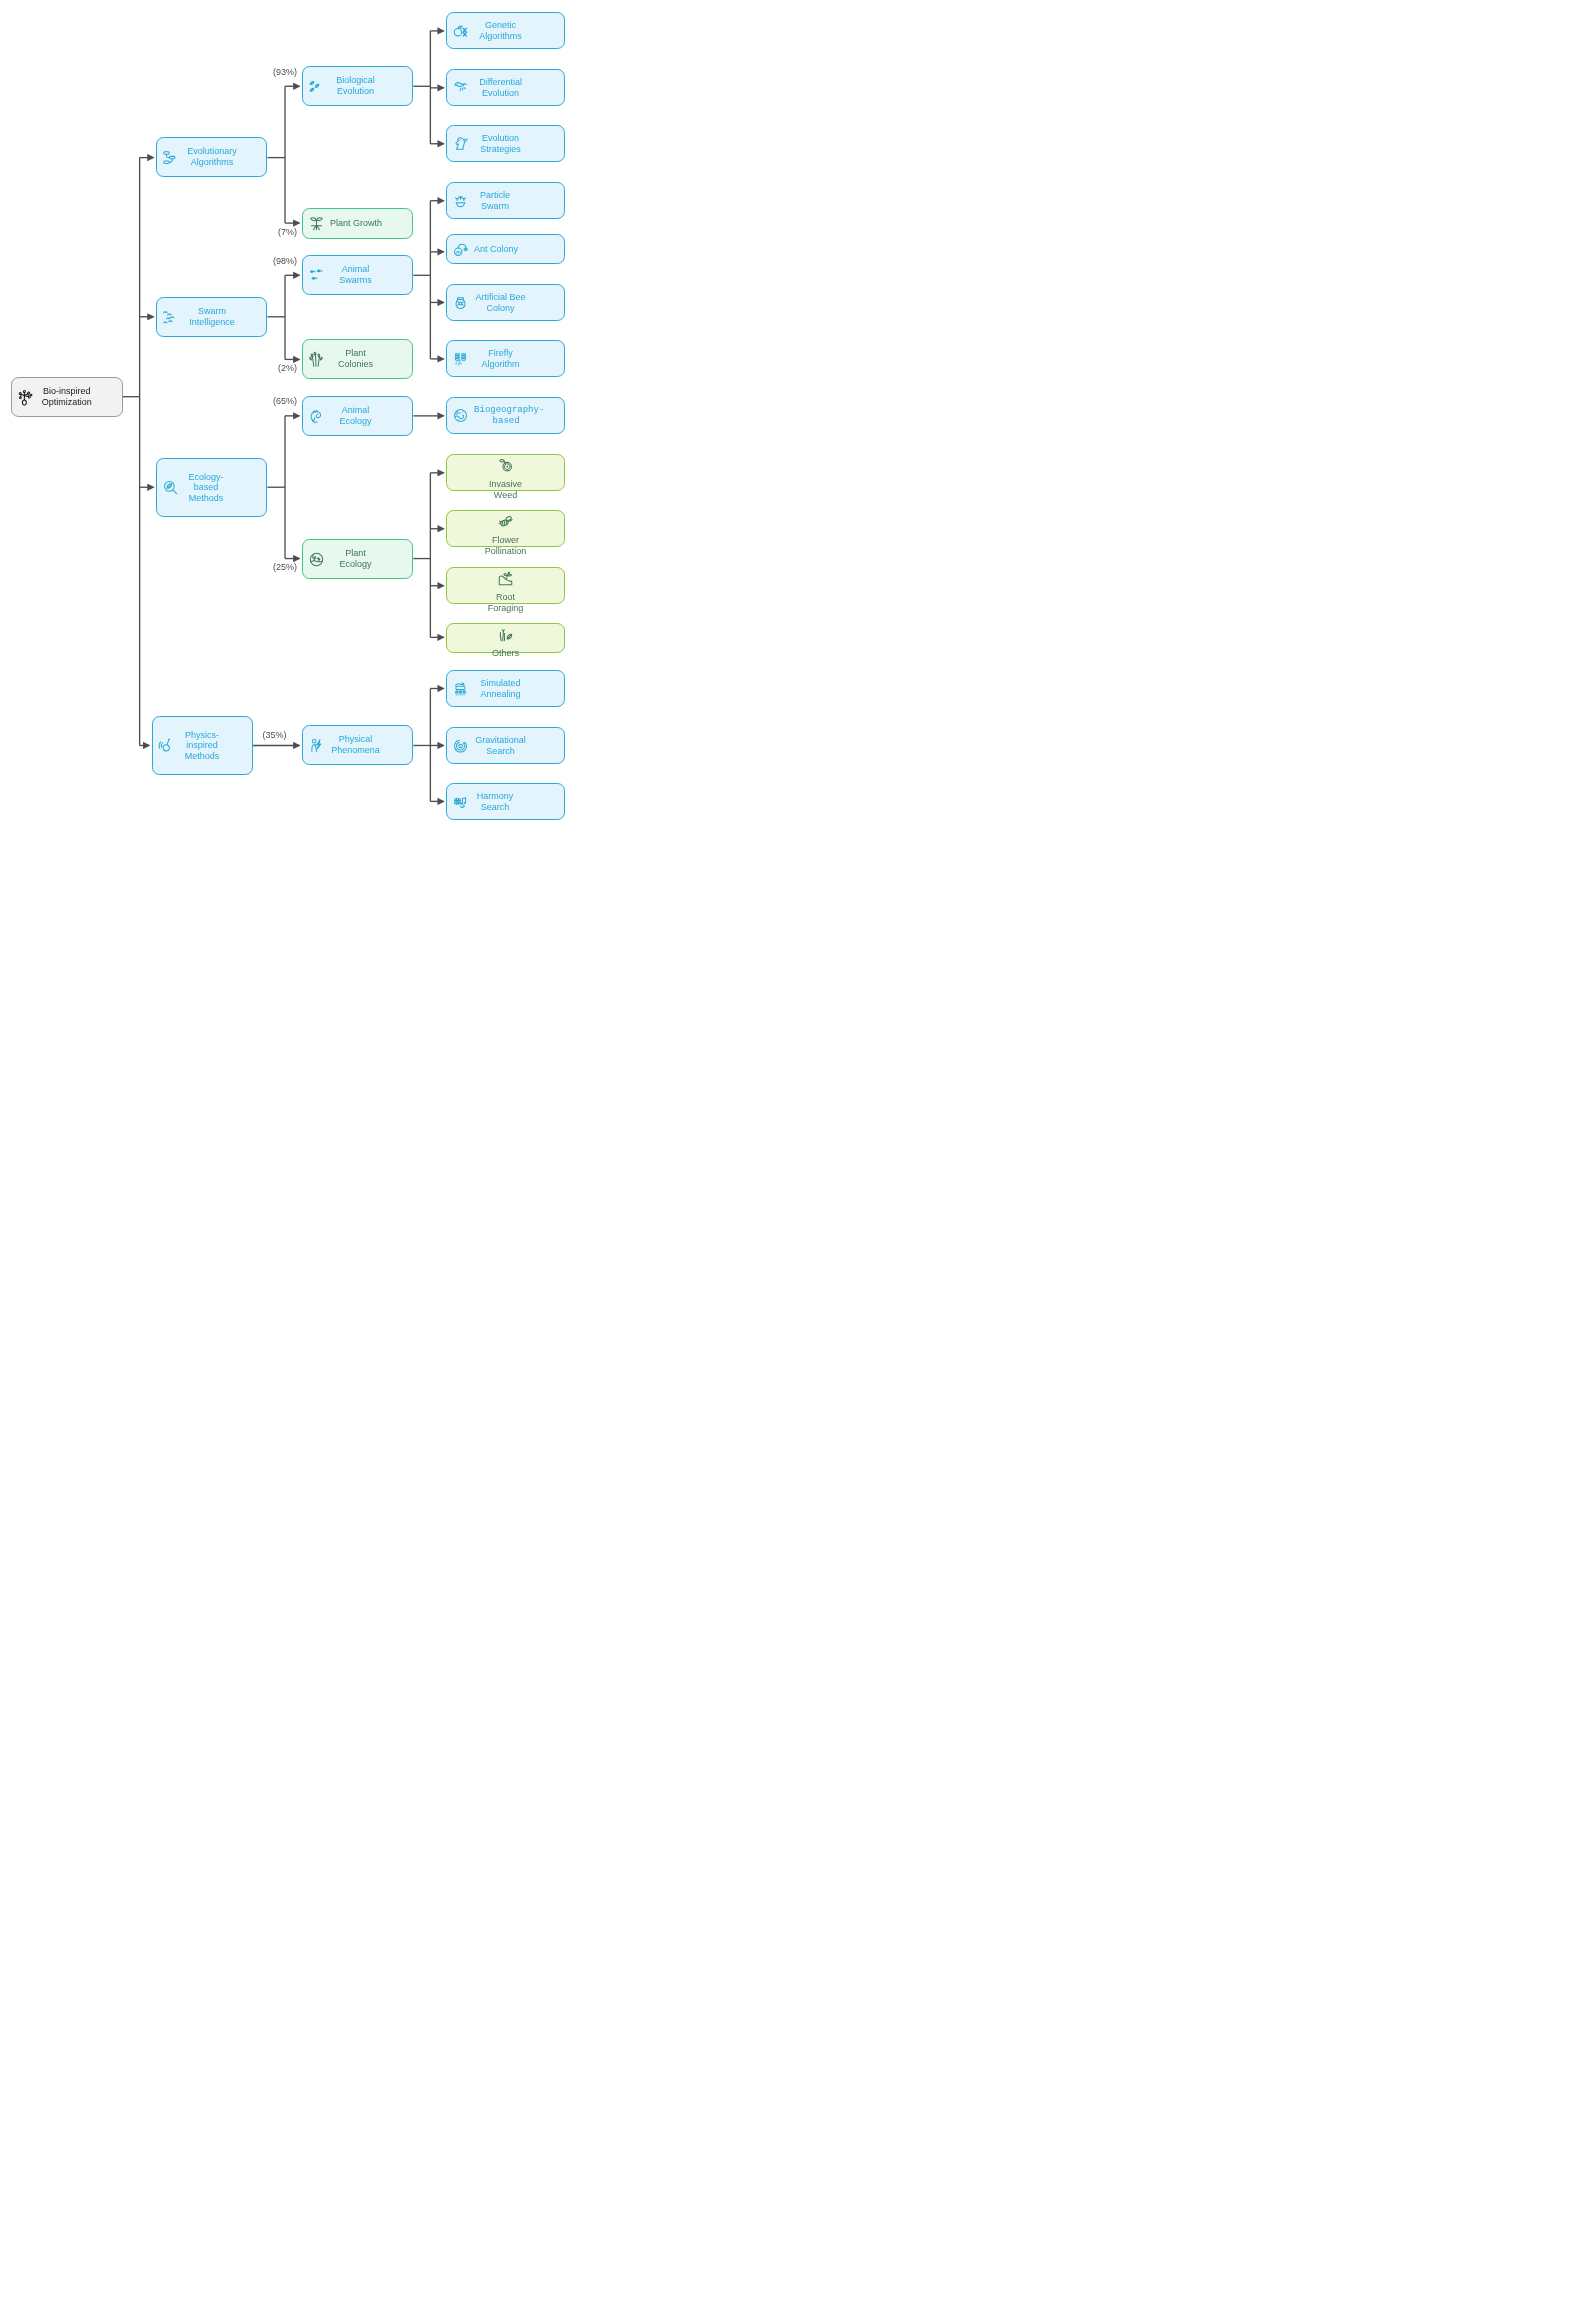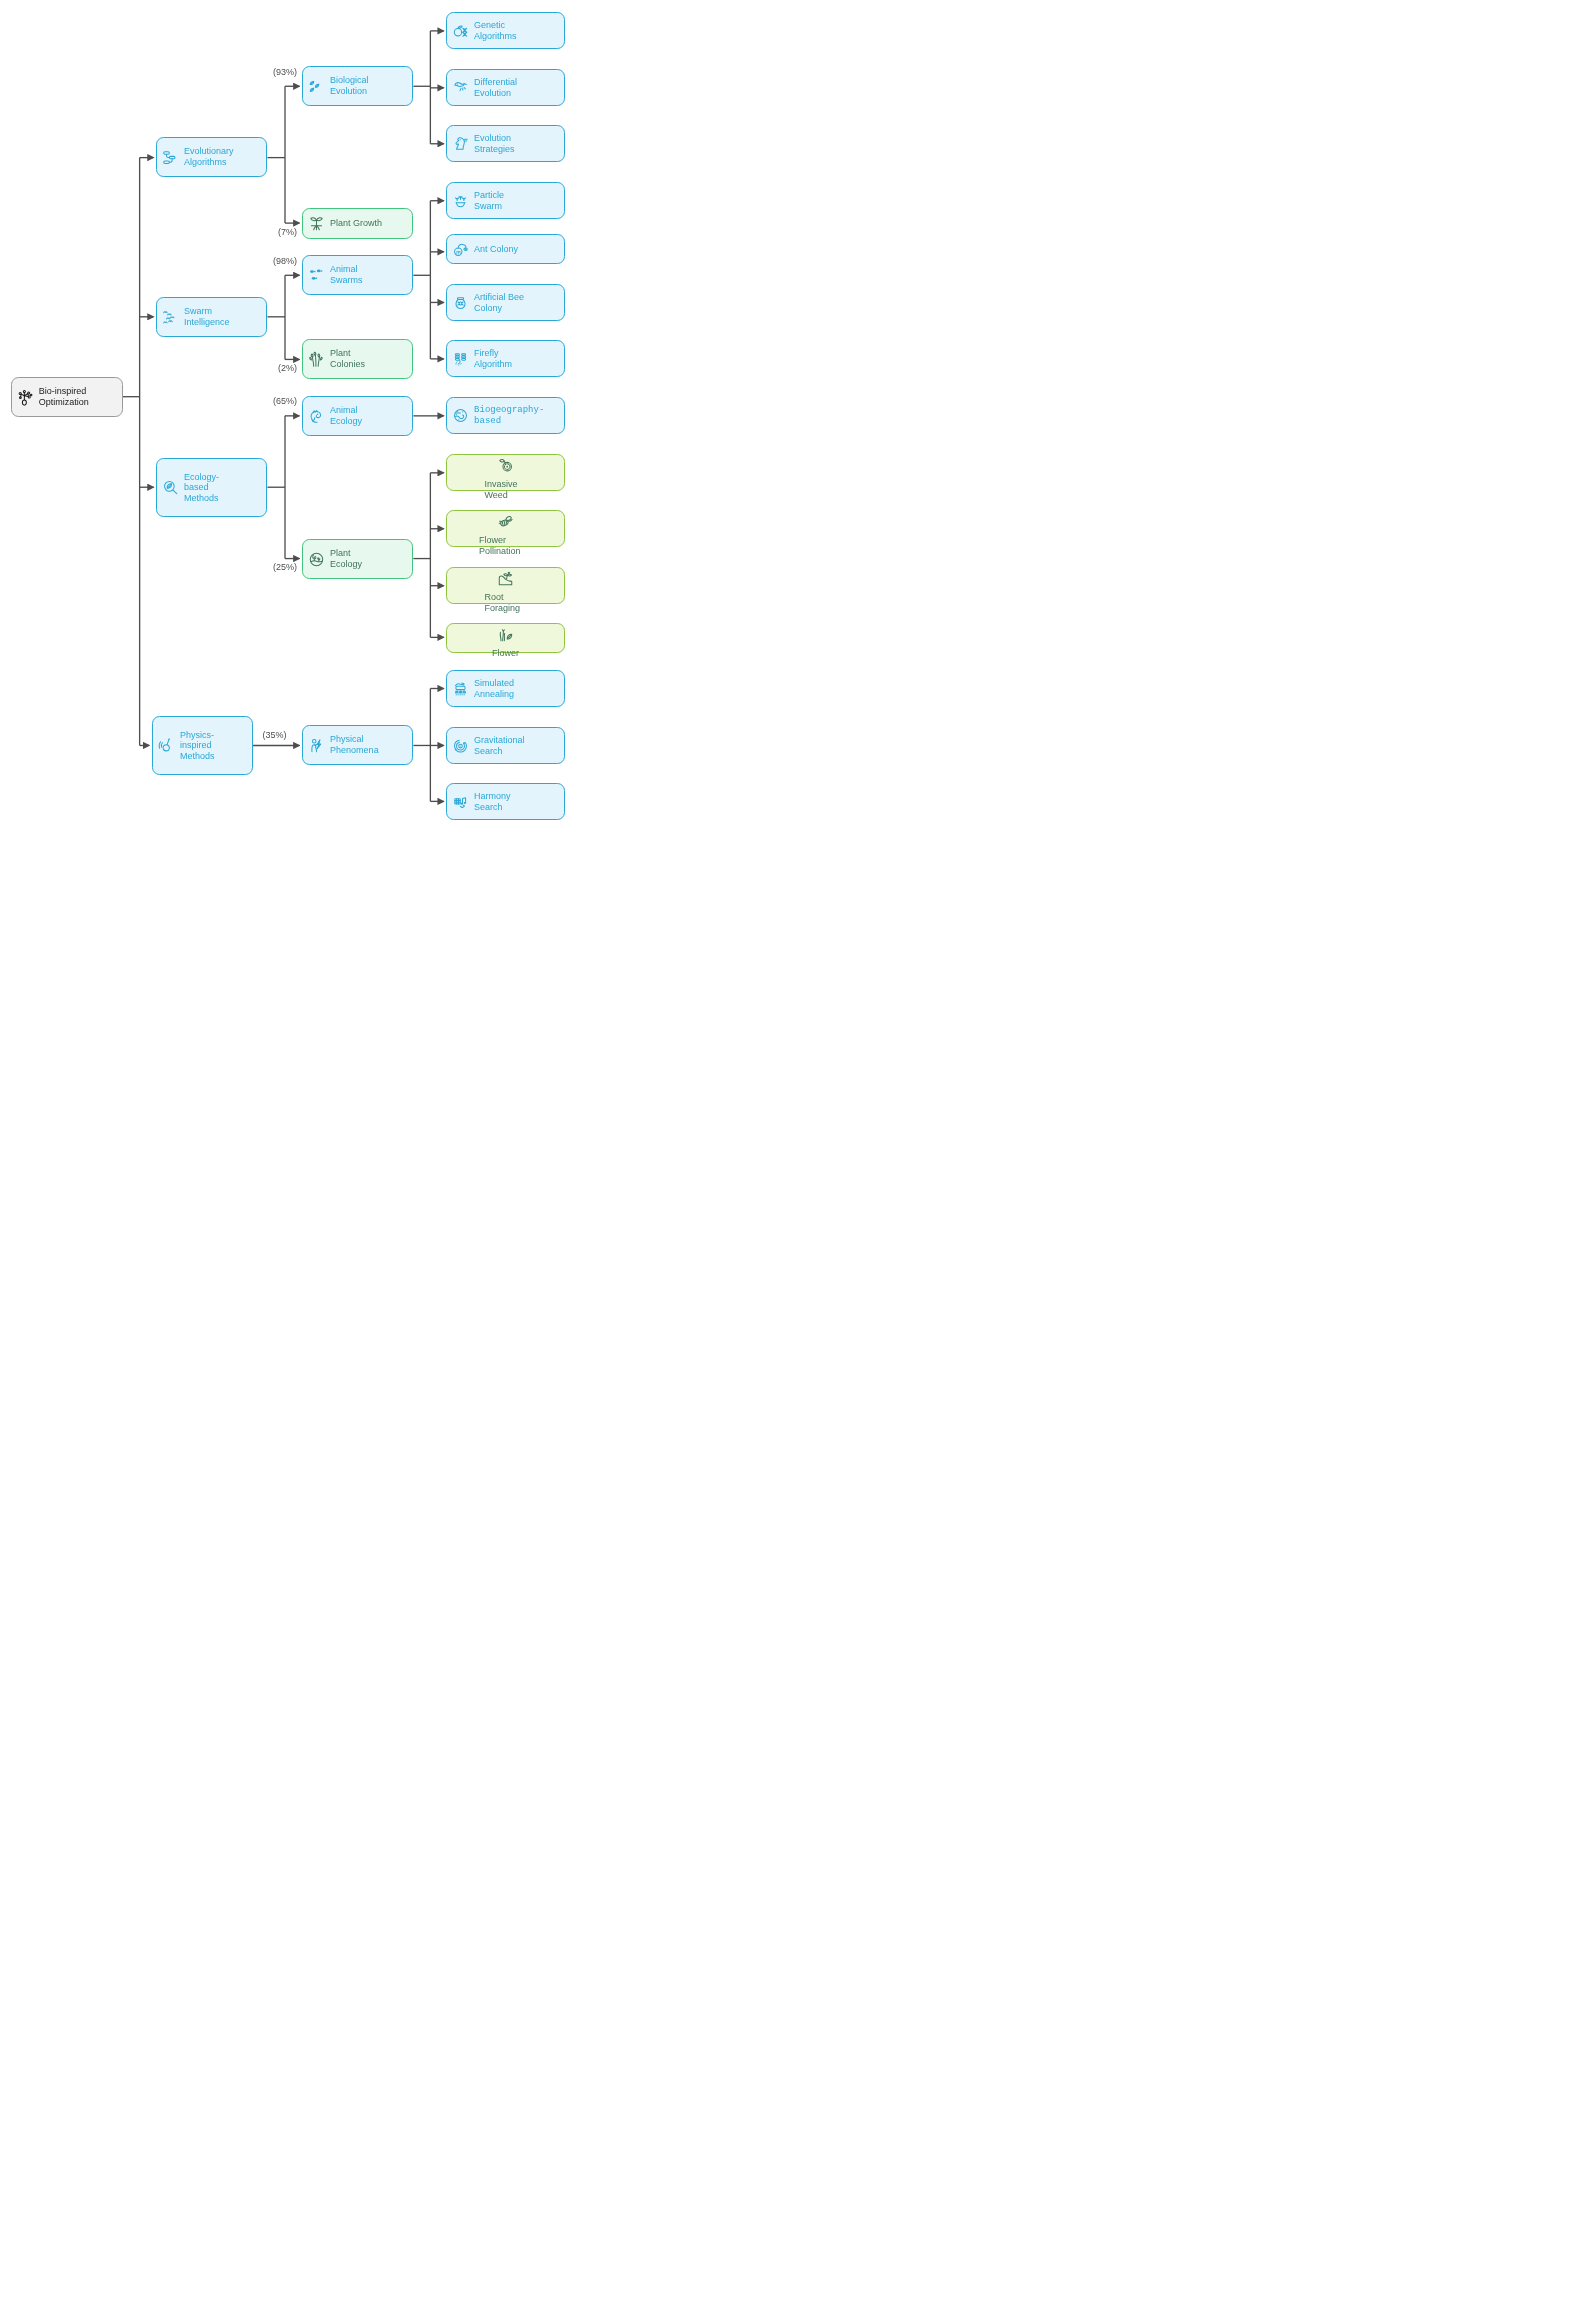--- a/index.html
+++ b/index.html
@@ -1,21 +1,21 @@
 <!DOCTYPE html>
 <html style="--blue-border: #29A8D8; --blue-fill: #E4F4FC; --blue-text: #29A8D8; --green-border: #41C47E; --green-fill: #E7F9EF; --green-text: #44745C; --lime-border: #8FC43F; --lime-fill: #F0F8DC; --gray-border: #999999; --gray-fill: #F2F2F2; --gray-text: #1A1A1A; --edge: #4D4D4D; --background: #FFFFFF;font-size:8.5px"><head>
 <meta charset="utf-8">
 <style>
   html,body{margin:0;padding:0;background:#ffffff;font-family:"Liberation Sans",sans-serif;}
   .canvas{position:relative;width:570px;height:828px;background:#ffffff;overflow:hidden;}
   .edges{position:absolute;left:0;top:0;z-index:0;}
   .edges .wire{stroke:var(--edge,#4D4D4D);stroke-width:2.5;fill:none;}
   #arw path{fill:var(--edge,#4D4D4D);}
   .node{position:absolute;z-index:1;box-sizing:border-box;display:flex;align-items:center;gap:4.8px;
-        padding:2.1px 5.3px;border:1.6px solid;border-radius:7.5px;line-height:1.18;font-size:9px;}
+        padding:2.1px 5.3px;border:1.6px solid;border-radius:7.5px;line-height:1.18;font-size:9px;text-align:center;}
   .node.blue{border-color:var(--blue-border,#29A8D8);background:var(--blue-fill,#E4F4FC);color:var(--blue-text,#29A8D8);}
   .node.green{border-color:var(--green-border,#41C47E);background:var(--green-fill,#E7F9EF);color:var(--green-text,#44745C);}
   .node.lime{border-color:var(--lime-border,#8FC43F);background:var(--lime-fill,#F0F8DC);color:var(--green-text,#44745C);flex-direction:column;}
   .node.gray{border-color:var(--gray-border,#999999);background:var(--gray-fill,#F2F2F2);color:var(--gray-text,#1A1A1A);}
   .icon{flex:0 0 auto;width:17px;height:17px;display:block;}
   .icon svg{width:17px;height:17px;display:block;stroke:currentColor;fill:none;stroke-width:1.8;
             stroke-linecap:round;stroke-linejoin:round;}
   .label{display:block;}
   .lbl-105{width:56px;} .lbl-b3{width:44px;} .lbl-95{width:51px;} .lbl-100{width:53px;}
   .lbl-78{width:42px;} .lbl-120{width:64px;font-family:Liberation Mono, monospace;} .nowrap{white-space:nowrap;}
@@ -422,21 +422,21 @@
     <span class="icon">
         <svg viewBox="0 0 30 30">
       <path d="M7,26 C7,20 5,17 6,11"></path>
       <path d="M10,26 C10,18 12,15 11,9"></path>
       <path d="M13,26 C14,21 12,18 13.5,13"></path>
       <path d="M11,9 L9.5,6.5 M11,9 L13,6.8"></path>
       <path d="M18,23 C18,17 21,14.5 26,14.5 C26,20 23,23 18,23 Z"></path>
       <path d="M25,15.5 L19,22"></path>
     </svg>
       </span>
-    <span class="label nowrap">Flower</span>
+    <span class="label nowrap">Others</span>
   </div>
 
   <div class="node blue" style="left:446px;top:670px;width:119px;height:37px">
     <span class="icon">
         <svg viewBox="0 0 30 30">
       <path d="M6,10 C8,7 12,6 15,7.5 L21,9 V6.5 L17,5.5"></path>
       <rect x="7" y="11" width="16" height="6" rx="2"></rect>
       <g>
             <path d="M6.5,23 V20.5 C6.5,19 10.5,19 10.5,20.5 V23 M8.5,20.5 V23"></path>
           </g>

